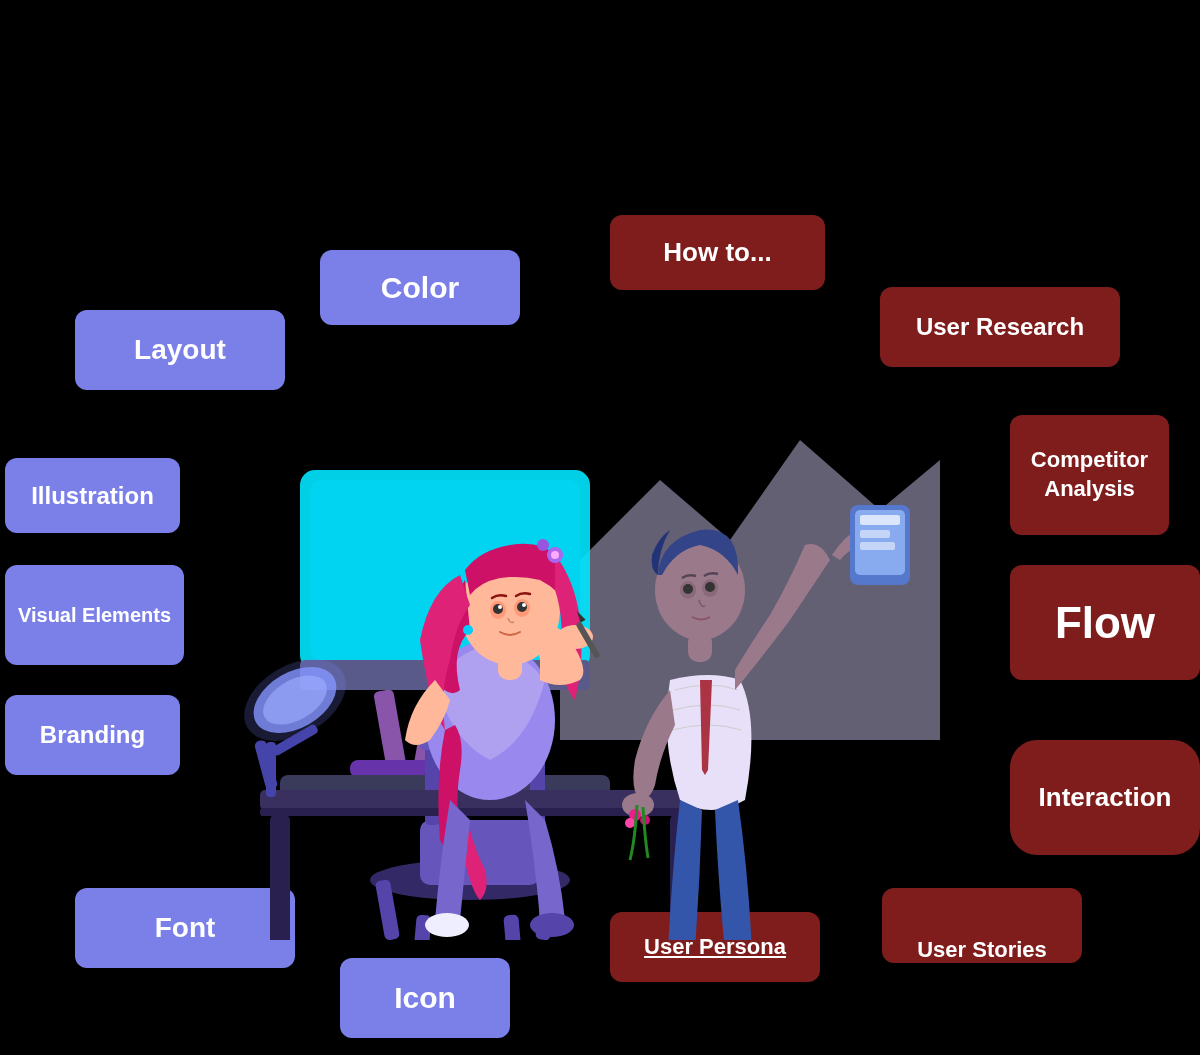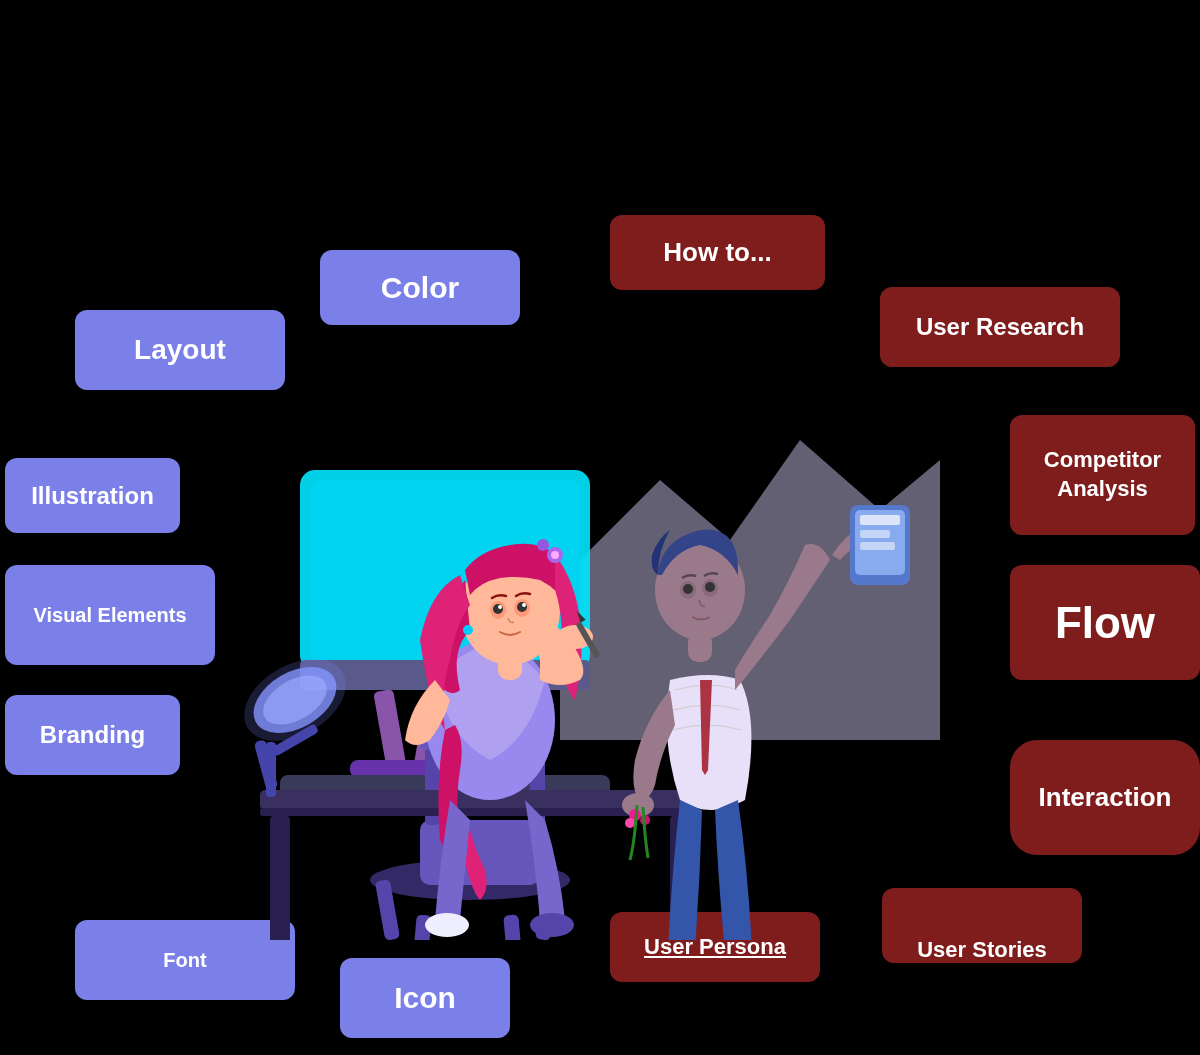--- a/index.html
+++ b/index.html
@@ -72,30 +72,30 @@
       left: 5px;
       top: 458px;
       width: 175px;
       height: 75px;
       font-size: 24px;
     }
 
     #tag-competitor-analysis {
       left: 1010px;
       top: 415px;
-      width: 185px;
+      width: 159px;
       height: 120px;
       font-size: 22px;
       line-height: 1.3;
     }
 
     #tag-visual-elements {
       left: 5px;
       top: 565px;
-      width: 210px;
+      width: 179px;
       height: 100px;
       font-size: 20px;
       line-height: 1.3;
     }
 
     #tag-flow {
       left: 1010px;
       top: 565px;
       width: 190px;
       height: 115px;
@@ -116,24 +116,24 @@
       left: 1010px;
       top: 740px;
       width: 190px;
       height: 115px;
       font-size: 26px;
       border-radius: 27px;
     }
 
     #tag-font {
       left: 75px;
-      top: 920px;
+      top: 888px;
       width: 220px;
       height: 80px;
-      font-size: 20px;
+      font-size: 28px;
     }
 
     #tag-user-stories {
       left: 882px;
       top: 888px;
       width: 200px;
       height: 75px;
       font-size: 22px;
       align-items: flex-end;
     }

